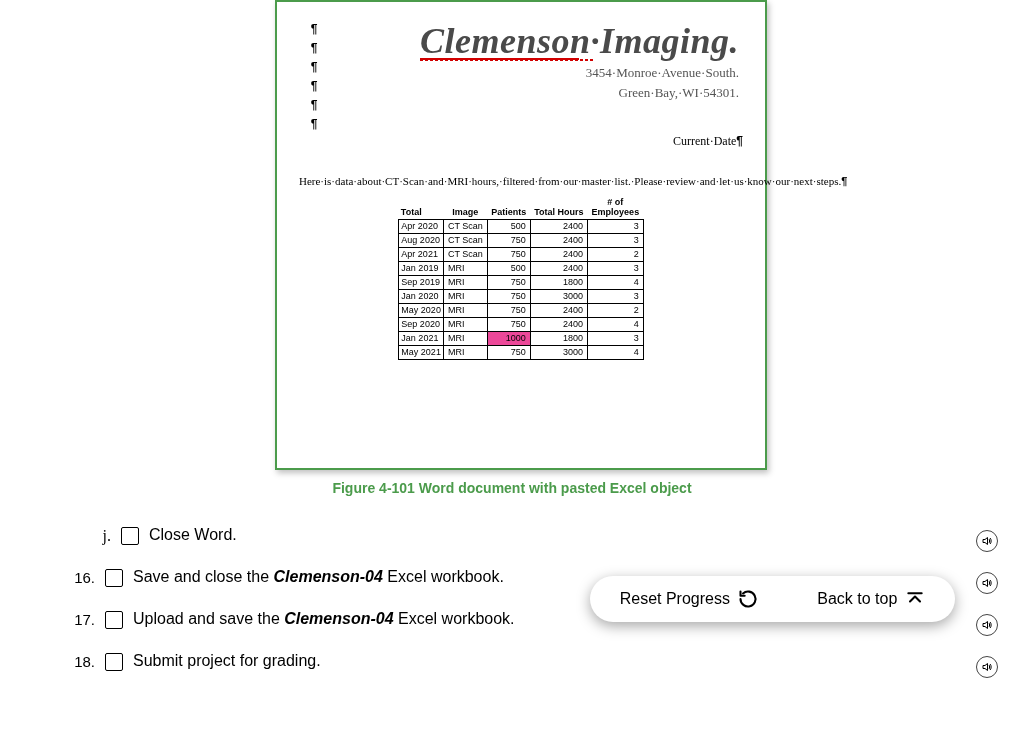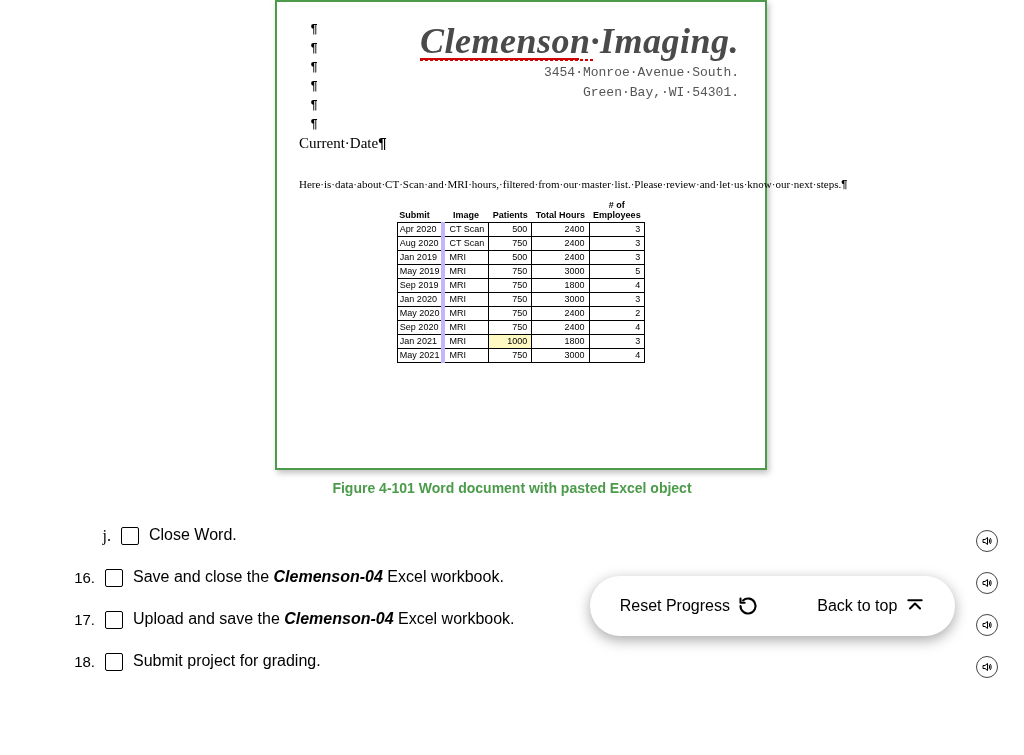--- a/index.html
+++ b/index.html
@@ -69,31 +69,31 @@
   }
   .company-name .squiggle {
     position:absolute;
     left:0; bottom:1px;
     width:55%;
     height:2px;
     background: repeating-linear-gradient(90deg,#d10000 0 3px, transparent 3px 5px);
   }
 
   .addr {
-    font-family: Liberation Mono, monospace;
+    font-family: Liberation Serif, serif;
     font-size: 13px;
     color: #555;
     line-height: 1.4;
     margin-top: 2px;
   }
 
   .current-date {
     clear: both;
-    text-align: left;
-    font-size: 15px;
+    text-align: right;
+    font-size: 12px;
     font-family: "Times New Roman", serif;
     margin-top: 26px;
     margin-bottom: 6px;
   }
   .current-date .pil { font-family: Arial,sans-serif; font-weight:bold; }
 
   .body-para {
     font-size: 11px;
     font-family: "Times New Roman", serif;
     line-height: 1.35;
@@ -125,22 +125,22 @@
   .excel-table th:first-child,
   .excel-table td:first-child { text-align: left; padding-left:2px; padding-right:2px;}
   .excel-table td {
     border: 1px solid #000;
     padding: 0 4px;
     text-align: right;
     height: 13px;
     line-height: 13px;
     white-space: nowrap;
   }
-  .excel-table td.image-col { text-align:left; border-left:4px solid #c4b5fd;}
-  .excel-table .hl { background:#fef9c3; }
+  .excel-table td.image-col { text-align:left; border-left:1px solid #c4b5fd;}
+  .excel-table .hl { background:#ec4899; }
 
   
   .fig-caption {
     position: absolute;
     left: 0; right: 0;
     top: 480px;
     text-align: center;
     font-weight: bold;
     color: #4b9b4b;
     font-size: 14px;
@@ -202,21 +202,21 @@
   #sp-17 { top: 614px; }
   #sp-18 { top: 656px; }
   .speaker svg { width:12px; height:12px; }
 
   
   .float-bar {
     position: absolute;
     left: 590px;
     top: 576px;
     width: 365px;
-    height: 60px;
+    height: 46px;
     background:#fff;
     border-radius: 30px;
     box-shadow: 0 4px 14px rgba(0,0,0,0.35);
     display:flex;
     align-items:center;
     justify-content: space-around;
     font-size: 16px;
   }
   .float-bar .btn {
     display:flex;
@@ -250,21 +250,21 @@
   <div class="current-date">
     <span>Current·Date</span><span class="pil">¶</span>
   </div>
   <div class="body-para">
     <span>Here·is·data·about·CT·Scan·and·MRI·hours,·filtered·from·our·master·list.·Please·review·and·let·us·know·our·next·steps.</span><span class="pil">¶</span>
   </div>
 
   <table class="excel-table">
     <thead>
         <tr id="thead-row">
-          <th>Submit</th>
+          <th>Total</th>
           <th>Image</th>
           <th>Patients</th>
           <th>Total Hours</th>
           <th># of
 Employees</th>
         </tr>
       </thead>
     <tbody id="tbody">
         <tr>
           <td>Apr 2020</td>
@@ -274,32 +274,32 @@
           <td>3</td>
         </tr>
         <tr>
           <td>Aug 2020</td>
           <td class="image-col">CT Scan</td>
           <td>750</td>
           <td>2400</td>
           <td>3</td>
         </tr>
         <tr>
+          <td>Apr 2021</td>
+          <td class="image-col">CT Scan</td>
+          <td>750</td>
+          <td>2400</td>
+          <td>2</td>
+        </tr>
+        <tr>
           <td>Jan 2019</td>
           <td class="image-col">MRI</td>
           <td>500</td>
           <td>2400</td>
           <td>3</td>
-        </tr>
-        <tr>
-          <td>May 2019</td>
-          <td class="image-col">MRI</td>
-          <td>750</td>
-          <td>3000</td>
-          <td>5</td>
         </tr>
         <tr>
           <td>Sep 2019</td>
           <td class="image-col">MRI</td>
           <td>750</td>
           <td>1800</td>
           <td>4</td>
         </tr>
         <tr>
           <td>Jan 2020</td>

